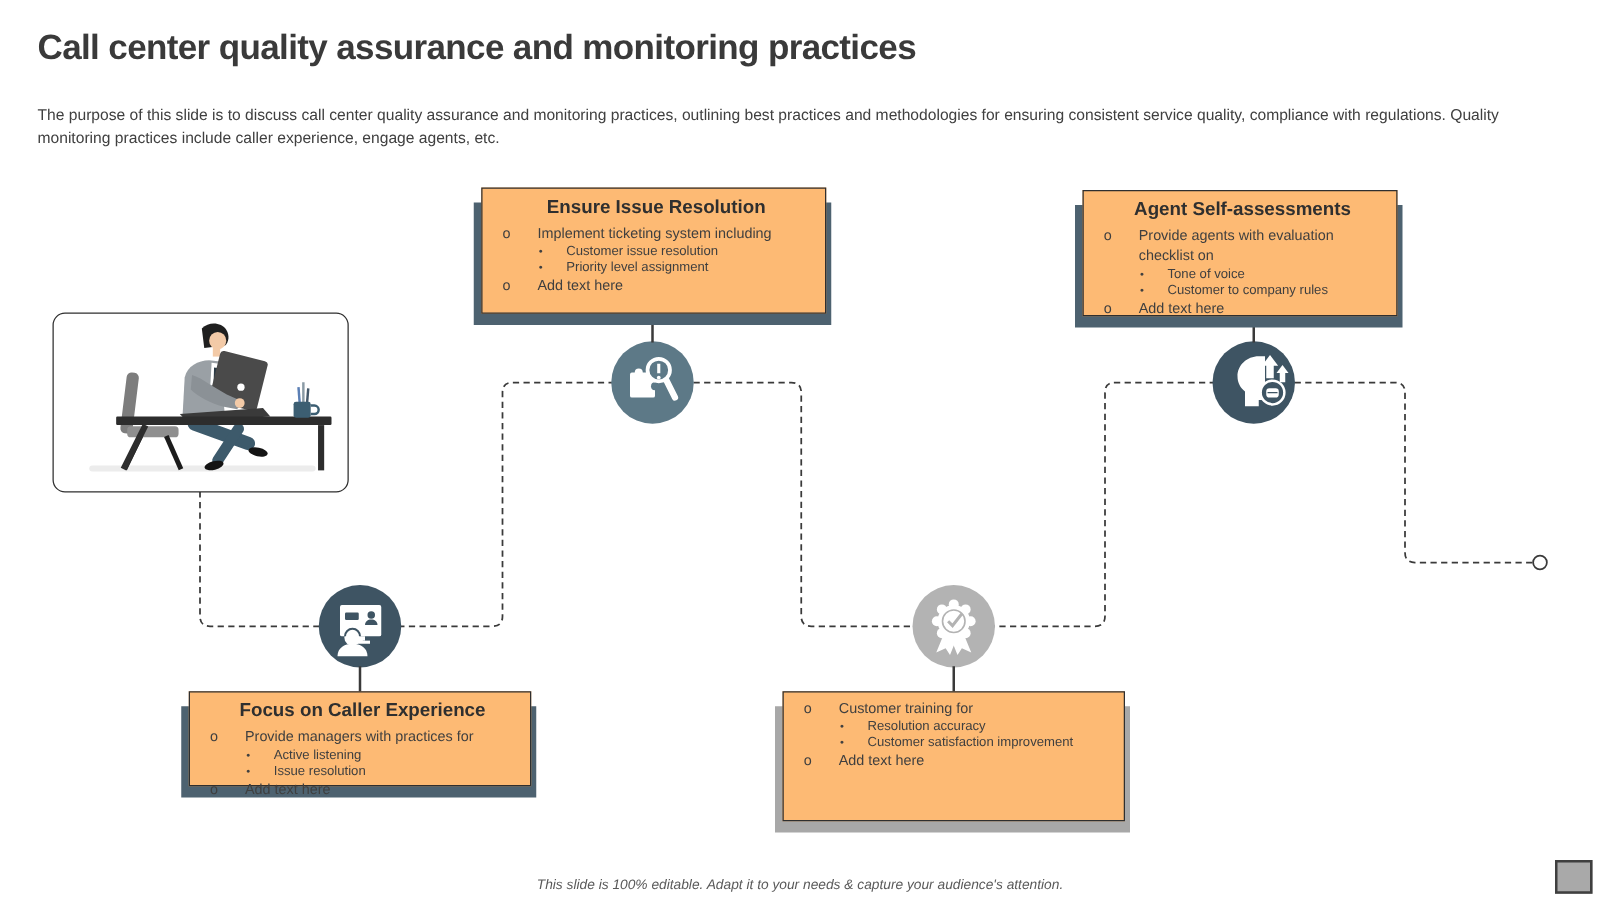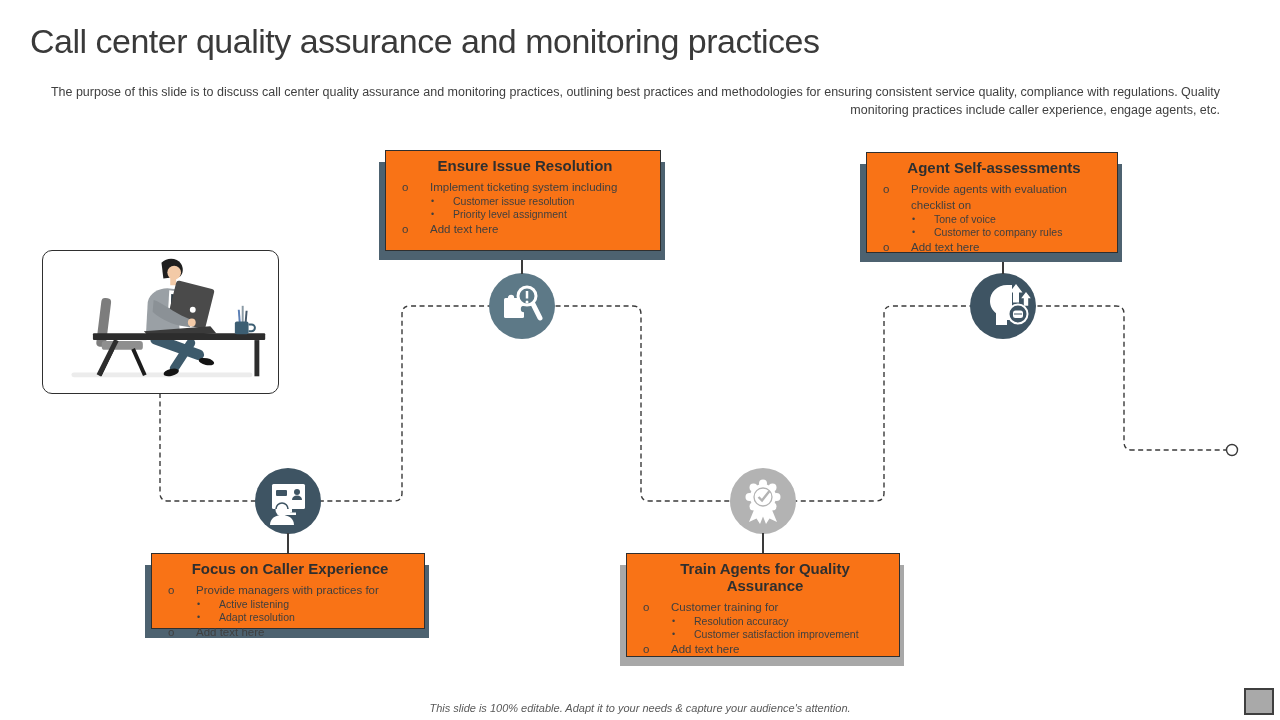--- a/index.html
+++ b/index.html
@@ -1,41 +1,41 @@
 <!DOCTYPE html>
 <html style="--title-text: #3a3a3a; --body-text: #404040; --footer-text: #595959; --icon-slate-light: #5d7987; --icon-slate-dark: #3e5463; --icon-gray: #b3b3b3; --shadow-slate: #4d6270; --shadow-gray: #a8a8a8; --line-dark: #3a3a3a;"><head>
 <meta charset="utf-8">
 <style>
   html,body{margin:0;padding:0;background:#fff;}
   .slide{position:relative;width:1280px;height:720px;background:#ffffff;overflow:hidden;
          font-family:"Liberation Sans",sans-serif;color:var(--body-text,#404040);}
   .page-title{position:absolute;left:30px;top:22px;margin:0;width:1100px;
-              font-size:34px;font-weight:normal;letter-spacing:-0.5px;color:var(--title-text,#3a3a3a);}
+              font-size:28px;font-weight:bold;letter-spacing:-0.5px;color:var(--title-text,#3a3a3a);}
   .description{position:absolute;left:30px;top:84px;margin:0;width:1190px;
-               font-size:12.5px;line-height:1.42;color:var(--body-text,#404040);text-align:right;}
+               font-size:12.5px;line-height:1.42;color:var(--body-text,#404040);}
   
   .figure-box{position:absolute;left:42px;top:250px;width:235px;height:142px;background:#fff;
               border:1.6px solid #2f2f2f;border-radius:10px;}
   
   .flow-svg{position:absolute;left:0;top:0;width:1280px;height:720px;pointer-events:none;}
   
   .icon-node{position:absolute;width:66px;height:66px;border-radius:50%;
              display:flex;align-items:center;justify-content:center;}
   .icon-node svg{width:66px;height:66px;display:block;}
   .icon-light{background:var(--icon-slate-light,#5d7987);color:var(--icon-slate-light,#5d7987);}
   .icon-dark{background:var(--icon-slate-dark,#3e5463);color:var(--icon-slate-dark,#3e5463);}
   .icon-gray{background:var(--icon-gray,#b3b3b3);color:var(--icon-gray,#b3b3b3);}
   
   .tick{position:absolute;width:1.6px;background:#3a3a3a;}
   
   .info-box{position:absolute;}
   .box-shadow{position:absolute;left:-6px;right:-4px;top:12px;bottom:-9px;z-index:0;}
   .shadow-slate{background:var(--shadow-slate,#4d6270);}
   .shadow-gray{background:var(--shadow-gray,#a8a8a8);}
-  .box-body{position:absolute;inset:0;z-index:1;background:#f97316;border:1.6px solid #2f2f2f;
+  .box-body{position:absolute;inset:0;z-index:1;background:#fdba74;border:1.6px solid #2f2f2f;
             padding:5px 10px 5px 14px;box-sizing:border-box;}
   .box-body h3{margin:1px 0 5px 0;text-align:center;font-size:15px;font-weight:bold;color:#2f2f2f;}
   .li{display:flex;color:#3f3f3f;}
   .li.l1{font-size:11.5px;line-height:16px;}
   .li.l1 .m{width:28px;flex:0 0 28px;padding-left:2px;}
   .li.l2{font-size:10.5px;line-height:13px;margin-left:28px;}
   .li.l2 .m{width:22px;flex:0 0 22px;padding-left:3px;font-size:9px;}
   .footer-note{position:absolute;left:0;right:0;bottom:6px;text-align:center;
                font-size:11px;color:var(--footer-text,#595959);font-style:italic;}
   .corner-shape{position:absolute;left:1244px;top:688px;width:26px;height:23px;
@@ -212,33 +212,32 @@
       <div class="li l1">
           <span class="m">o</span>
           <span>Provide managers with practices for</span>
         </div>
       <div class="li l2">
           <span class="m">•</span>
           <span>Active listening</span>
         </div>
       <div class="li l2">
           <span class="m">•</span>
-          <span>Adapt resolution</span>
+          <span>Issue resolution</span>
         </div>
       <div class="li l1">
           <span class="m">o</span>
           <span>Add text here</span>
         </div>
     </div>
   </div>
 
   <div class="info-box" style="left:626px;top:553px;width:274px;height:104px">
     <div class="box-shadow shadow-gray"></div>
     <div class="box-body">
-      <h3>Train Agents for Quality Assurance</h3>
       <div class="li l1">
           <span class="m">o</span>
           <span>Customer training for</span>
         </div>
       <div class="li l2">
           <span class="m">•</span>
           <span>Resolution accuracy</span>
         </div>
       <div class="li l2">
           <span class="m">•</span>

